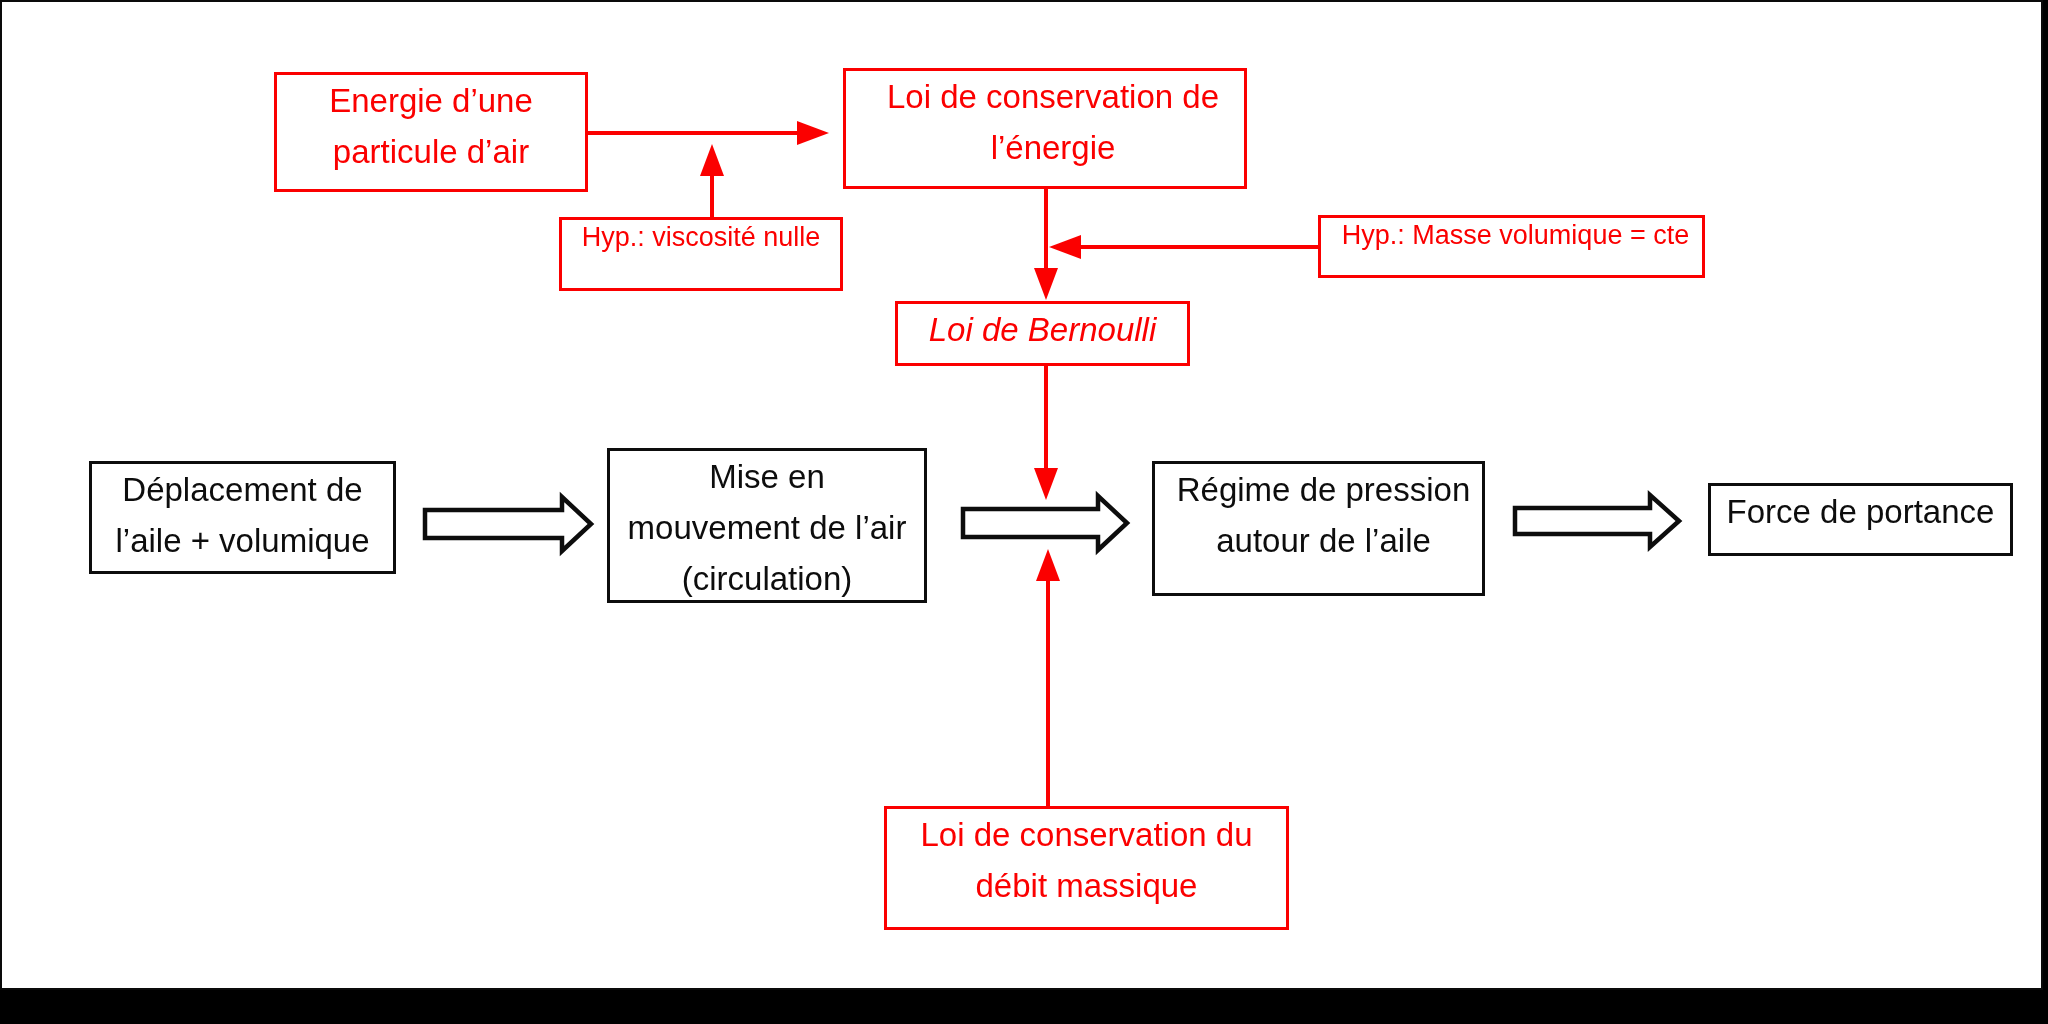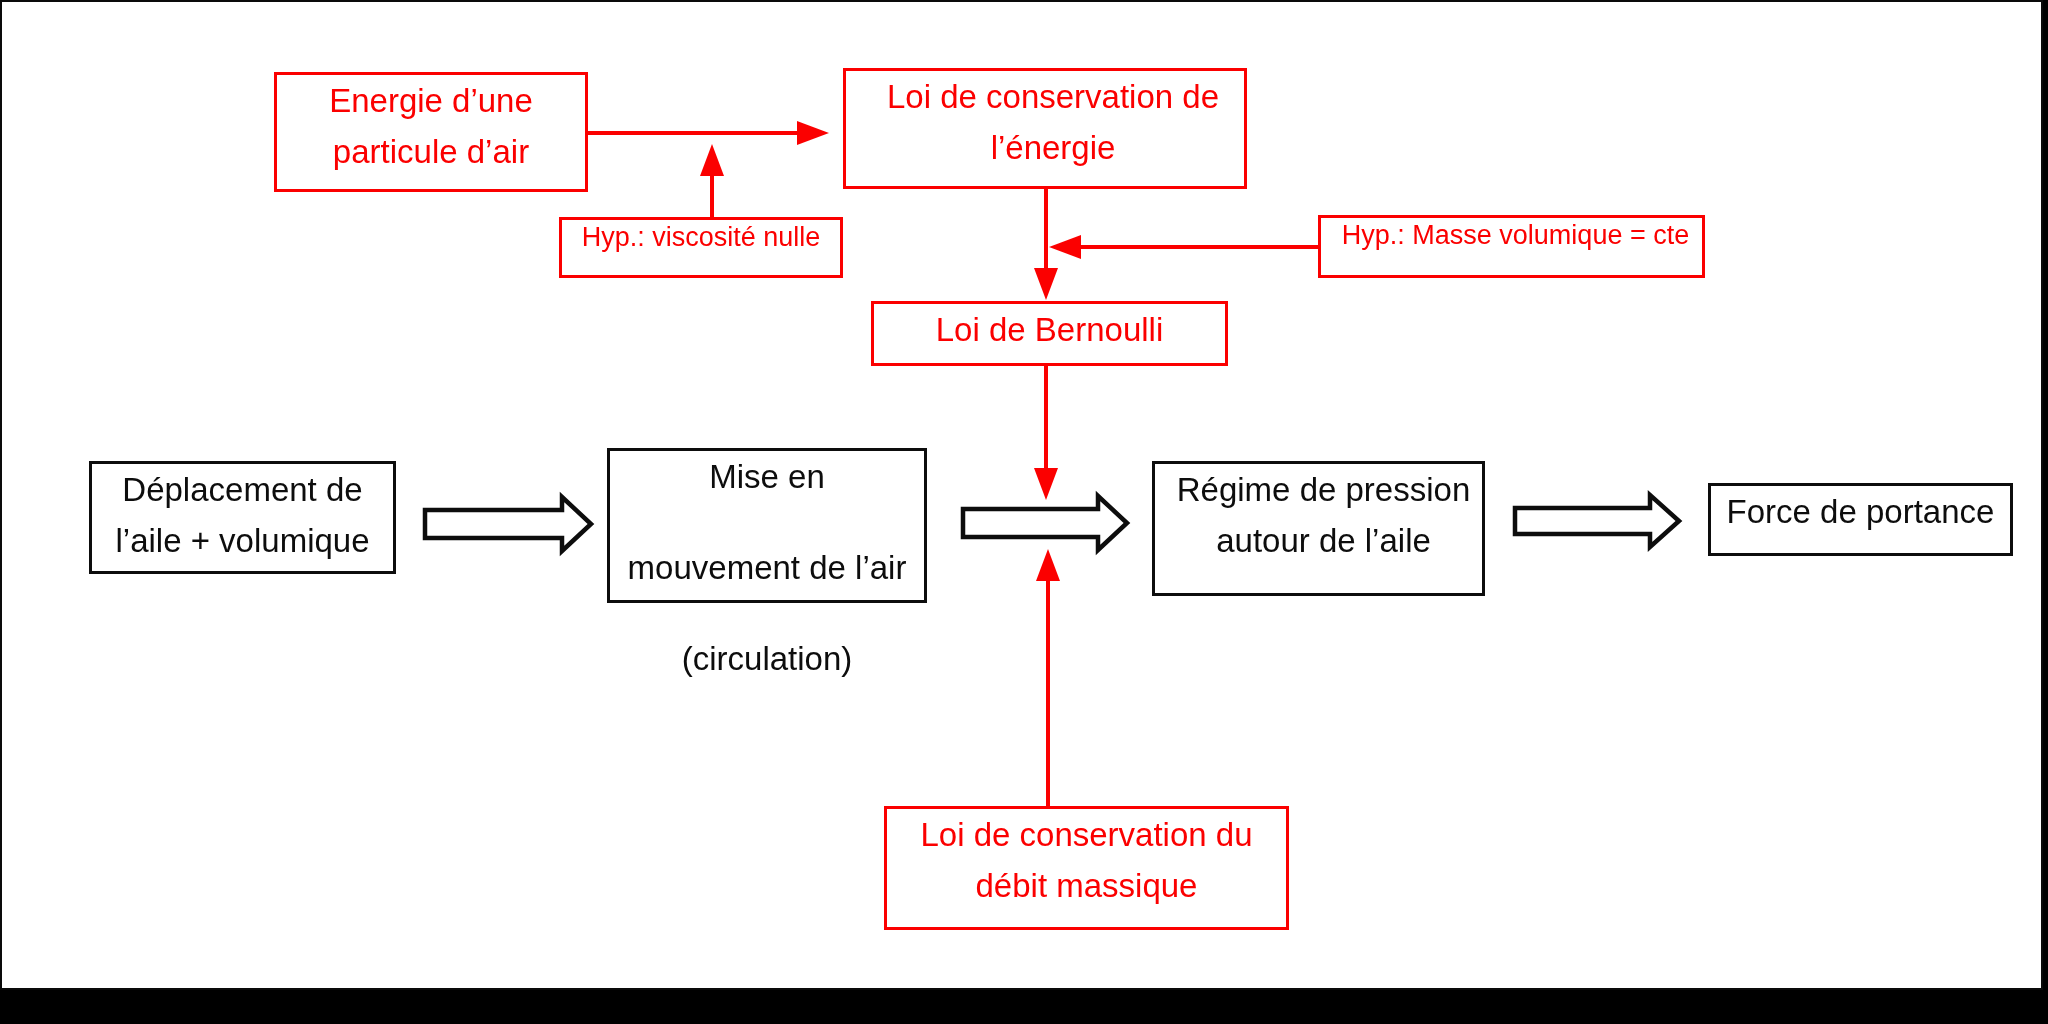--- a/index.html
+++ b/index.html
@@ -61,43 +61,43 @@
   <div class="node red-node fs-big" style="left:274px;top:72px;width:314px;height:120px;">
     <div class="ln">Energie d’une</div>
     <div class="ln">particule d’air</div>
   </div>
 
   <div class="node red-node fs-big" style="left:843px;top:68px;width:404px;height:121px;padding-left:16px;">
     <div class="ln">Loi de conservation de</div>
     <div class="ln">l’énergie</div>
   </div>
 
-  <div class="node red-node fs-small" style="left:559px;top:217px;width:284px;height:61px;">
+  <div class="node red-node fs-small" style="left:559px;top:217px;width:284px;height:74px;">
     <div class="ln">Hyp.: viscosité nulle</div>
   </div>
 
   <div class="node red-node fs-small" style="left:1318px;top:215px;width:387px;height:63px;padding-left:8px;">
     <div class="ln">Hyp.: Masse volumique = cte</div>
   </div>
 
-  <div class="node red-node fs-big" style="left:871px;top:301px;width:357px;height:65px;">
+  <div class="node red-node fs-big" style="left:895px;top:301px;width:295px;height:65px;font-style:italic;">
     <div class="ln">Loi de Bernoulli</div>
   </div>
 
   <div class="node red-node fs-big" style="left:884px;top:806px;width:405px;height:124px;">
     <div class="ln">Loi de conservation du</div>
     <div class="ln">débit massique</div>
   </div>
 
   <div class="node black-node fs-big" style="left:89px;top:461px;width:307px;height:113px;">
     <div class="ln">Déplacement de</div>
     <div class="ln">l’aile + volumique</div>
   </div>
 
-  <div class="node black-node fs-big" style="left:607px;top:448px;width:320px;height:155px;gap:40px;">
+  <div class="node black-node fs-big" style="left:607px;top:448px;width:320px;height:155px;">
     <div class="ln">Mise en</div>
     <div class="ln">mouvement de l’air</div>
     <div class="ln">(circulation)</div>
   </div>
 
   <div class="node black-node fs-big" style="left:1152px;top:461px;width:333px;height:135px;padding-left:10px;">
     <div class="ln">Régime de pression</div>
     <div class="ln">autour de l’aile</div>
   </div>
 

